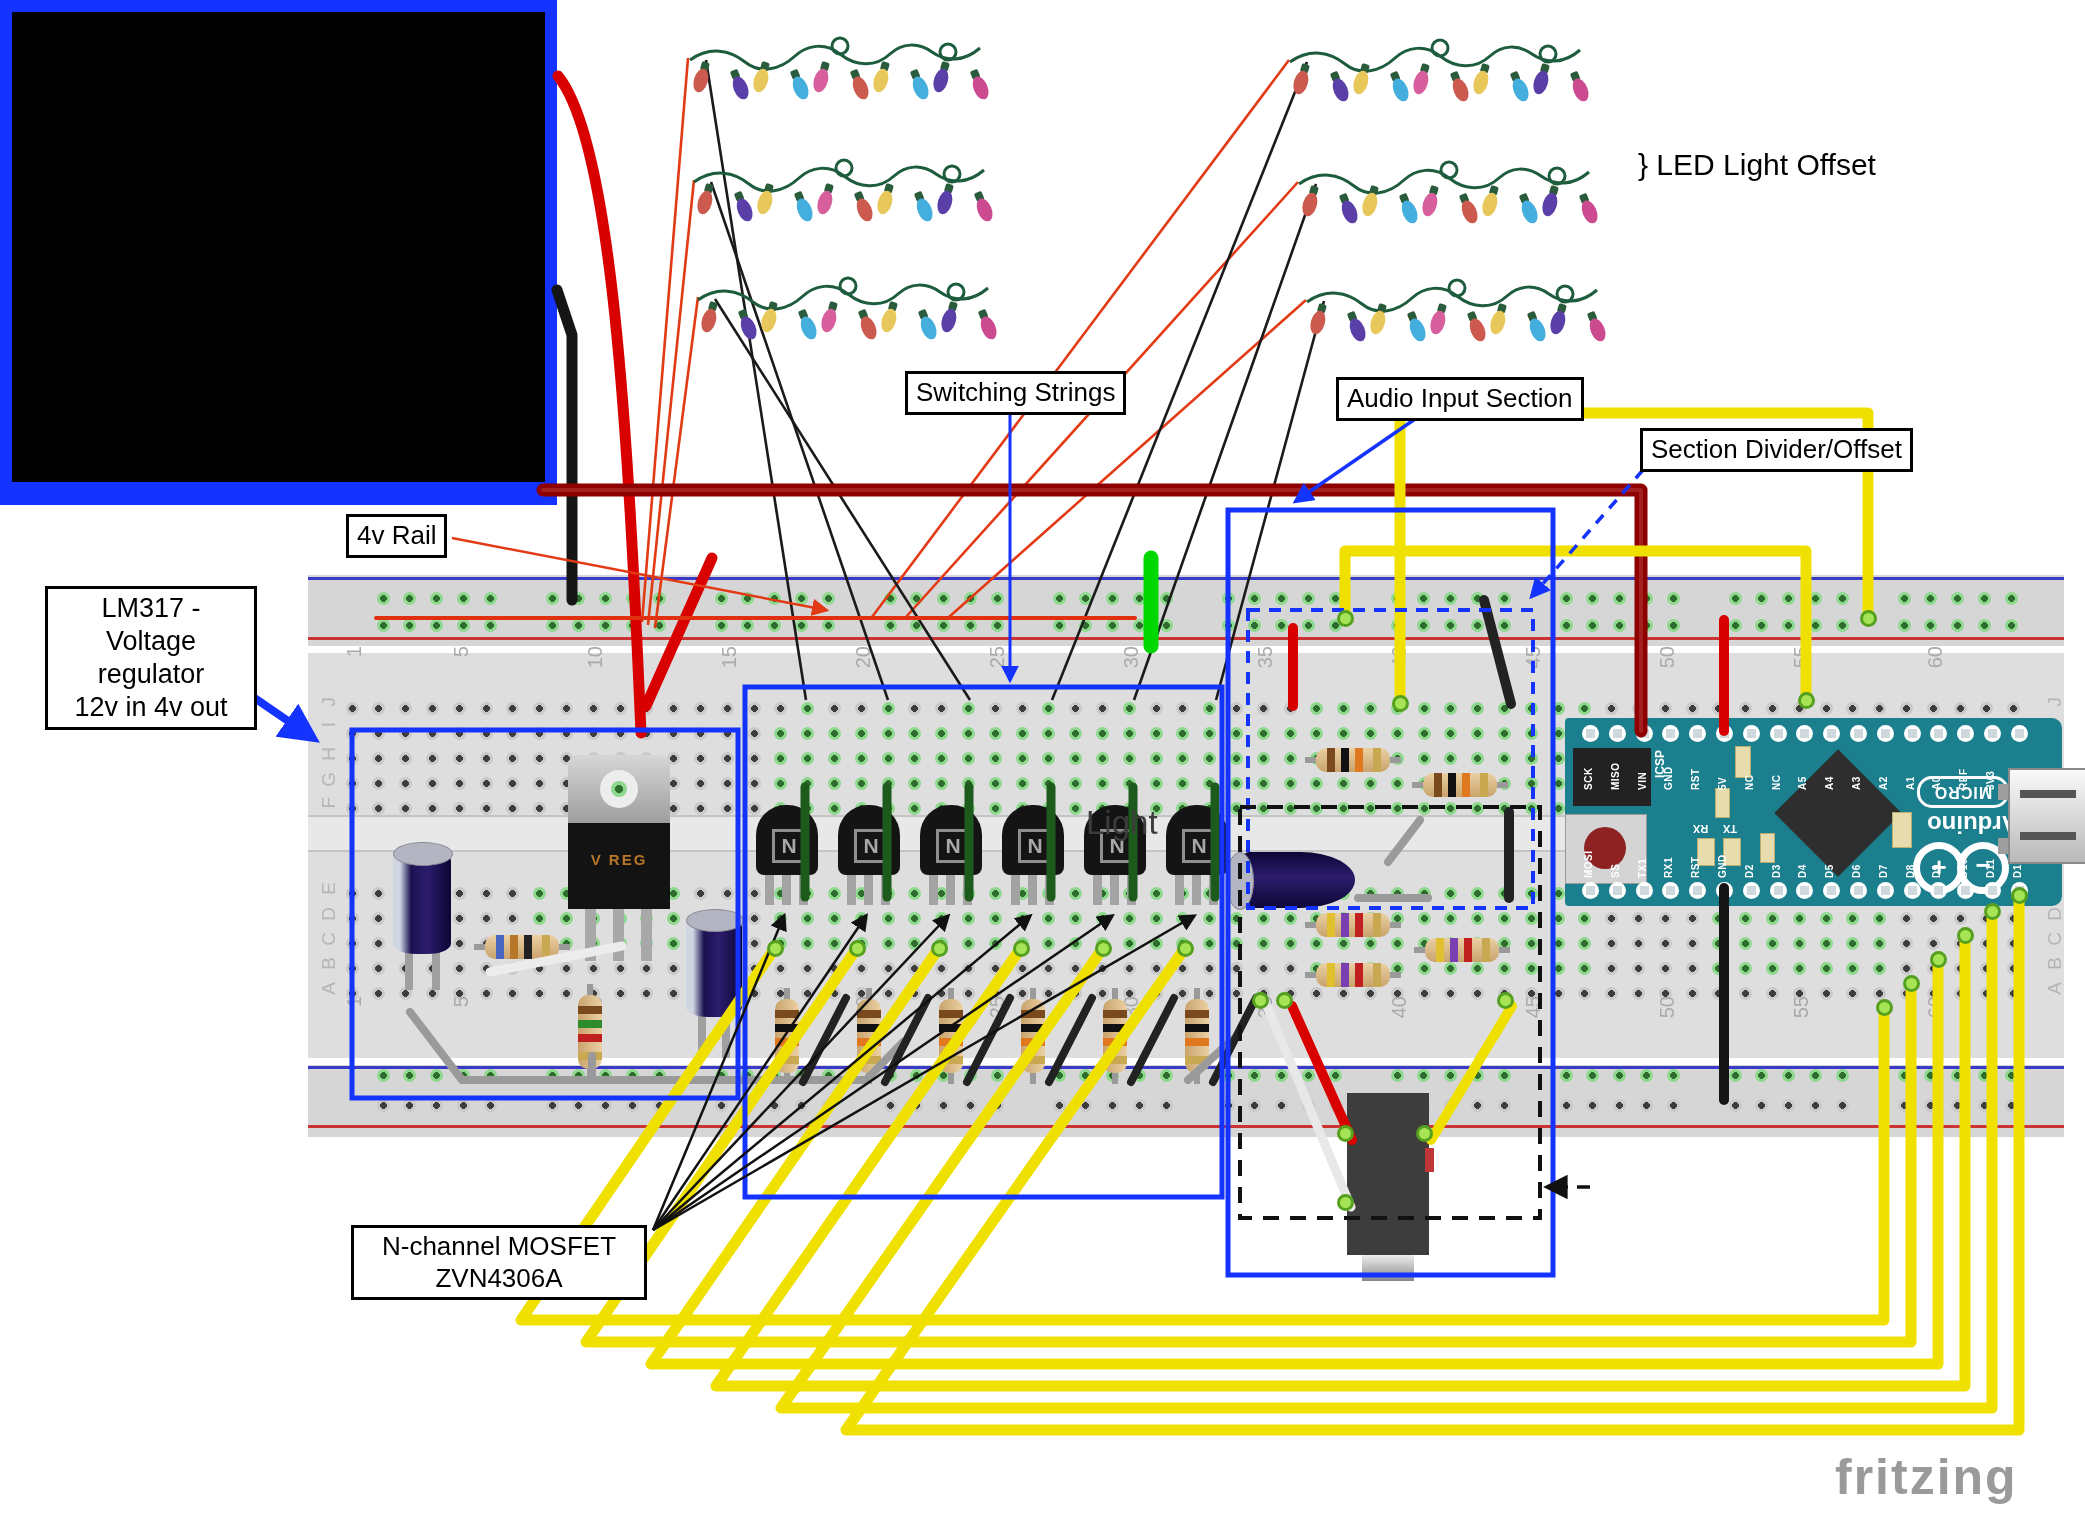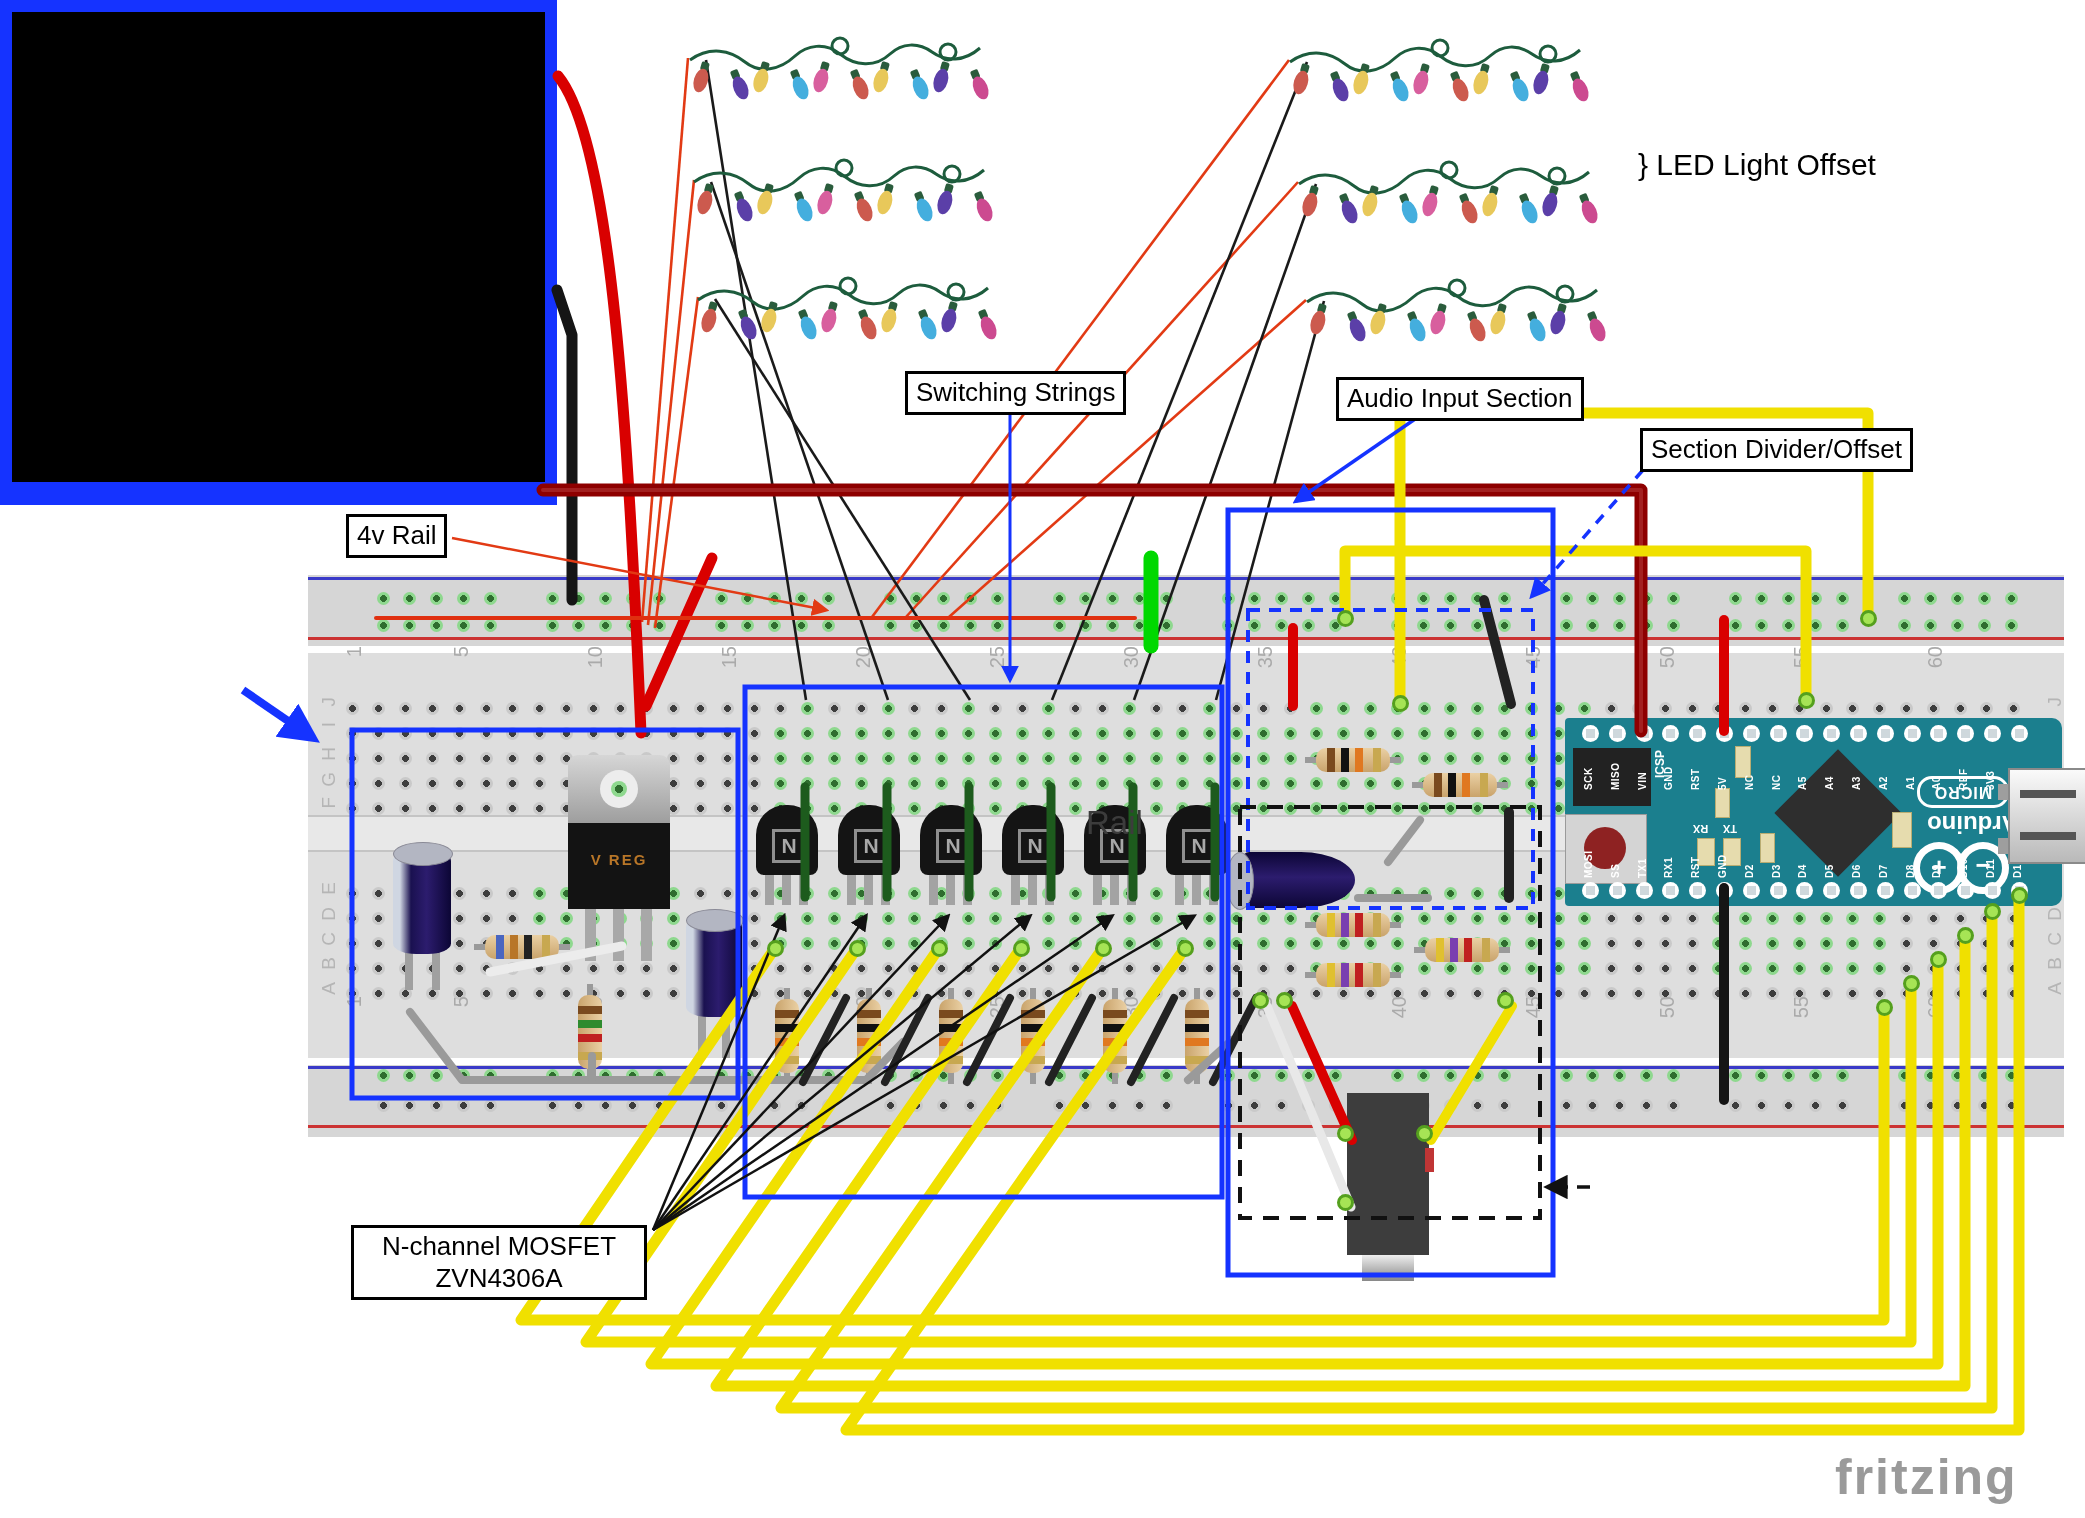--- a/index.html
+++ b/index.html
@@ -477,27 +477,30 @@
     <path d="M653,1230 L784,916" stroke="#111" stroke-width="2.5" fill="none" marker-end="url(#ak)"></path>
         <path d="M653,1230 L866,916" stroke="#111" stroke-width="2.5" fill="none" marker-end="url(#ak)"></path>
         <path d="M653,1230 L948,916" stroke="#111" stroke-width="2.5" fill="none" marker-end="url(#ak)"></path>
         <path d="M653,1230 L1030,916" stroke="#111" stroke-width="2.5" fill="none" marker-end="url(#ak)"></path>
         <path d="M653,1230 L1112,916" stroke="#111" stroke-width="2.5" fill="none" marker-end="url(#ak)"></path>
         <path d="M653,1230 L1194,916" stroke="#111" stroke-width="2.5" fill="none" marker-end="url(#ak)"></path>
       </g>
   </svg>
 
   <div class="note" style="left:346px;top:514px;">4v Rail</div>
+  <div class="note" style="left:45px;top:586px;width:212px;font-size:27px;">LM317 - Voltage
+regulator
+12v in 4v out</div>
   <div class="note" style="left:905px;top:371px;">Switching Strings</div>
   <div class="note" style="left:1336px;top:377px;">Audio Input Section</div>
   <div class="note" style="left:1640px;top:428px;">Section Divider/Offset</div>
   <div class="note" style="left:351px;top:1225px;width:296px;">N-channel MOSFET
 ZVN4306A</div>
   <div class="plain" style="left:1638px;top:148px;">} LED Light Offset</div>
-  <div class="plain" style="left:1086px;top:804px;color:#3c3c3c;font-size:33px;z-index:45;">Rail</div>
+  <div class="plain" style="left:1086px;top:804px;color:#3c3c3c;font-size:33px;z-index:45;">Light</div>
   <div class="plain" style="left:1835px;top:1448px;color:#9a9a9a;font:bold 50px 'Liberation Sans',sans-serif;letter-spacing:2px;">fritzing</div>
 <div class="hole" style="left: 345.5px; top: 701.5px; background: radial-gradient(circle, rgb(61, 61, 61) 0px, rgb(61, 61, 61) 3.6px, rgb(201, 201, 201) 3.6px, rgb(201, 201, 201) 6.5px);"></div>
     <div class="hole" style="left: 345.5px; top: 726.5px; background: radial-gradient(circle, rgb(61, 61, 61) 0px, rgb(61, 61, 61) 3.6px, rgb(201, 201, 201) 3.6px, rgb(201, 201, 201) 6.5px);"></div>
     <div class="hole" style="left: 345.5px; top: 751.5px; background: radial-gradient(circle, rgb(61, 61, 61) 0px, rgb(61, 61, 61) 3.6px, rgb(201, 201, 201) 3.6px, rgb(201, 201, 201) 6.5px);"></div>
     <div class="hole" style="left: 345.5px; top: 776.5px; background: radial-gradient(circle, rgb(61, 61, 61) 0px, rgb(61, 61, 61) 3.6px, rgb(201, 201, 201) 3.6px, rgb(201, 201, 201) 6.5px);"></div>
     <div class="hole" style="left: 345.5px; top: 801.5px; background: radial-gradient(circle, rgb(61, 61, 61) 0px, rgb(61, 61, 61) 3.6px, rgb(201, 201, 201) 3.6px, rgb(201, 201, 201) 6.5px);"></div>
     <div class="hole" style="left: 345.5px; top: 886.5px; background: radial-gradient(circle, rgb(61, 61, 61) 0px, rgb(61, 61, 61) 3.6px, rgb(201, 201, 201) 3.6px, rgb(201, 201, 201) 6.5px);"></div>
     <div class="hole" style="left: 345.5px; top: 911.5px; background: radial-gradient(circle, rgb(61, 61, 61) 0px, rgb(61, 61, 61) 3.6px, rgb(201, 201, 201) 3.6px, rgb(201, 201, 201) 6.5px);"></div>
     <div class="hole" style="left: 345.5px; top: 936.5px; background: radial-gradient(circle, rgb(61, 61, 61) 0px, rgb(61, 61, 61) 3.6px, rgb(201, 201, 201) 3.6px, rgb(201, 201, 201) 6.5px);"></div>
     <div class="hole" style="left: 345.5px; top: 961.5px; background: radial-gradient(circle, rgb(61, 61, 61) 0px, rgb(61, 61, 61) 3.6px, rgb(201, 201, 201) 3.6px, rgb(201, 201, 201) 6.5px);"></div>

